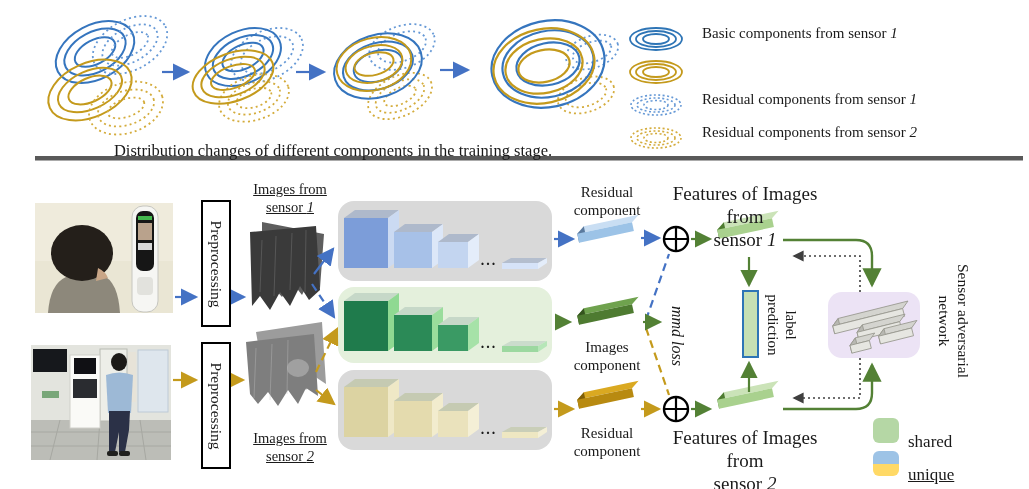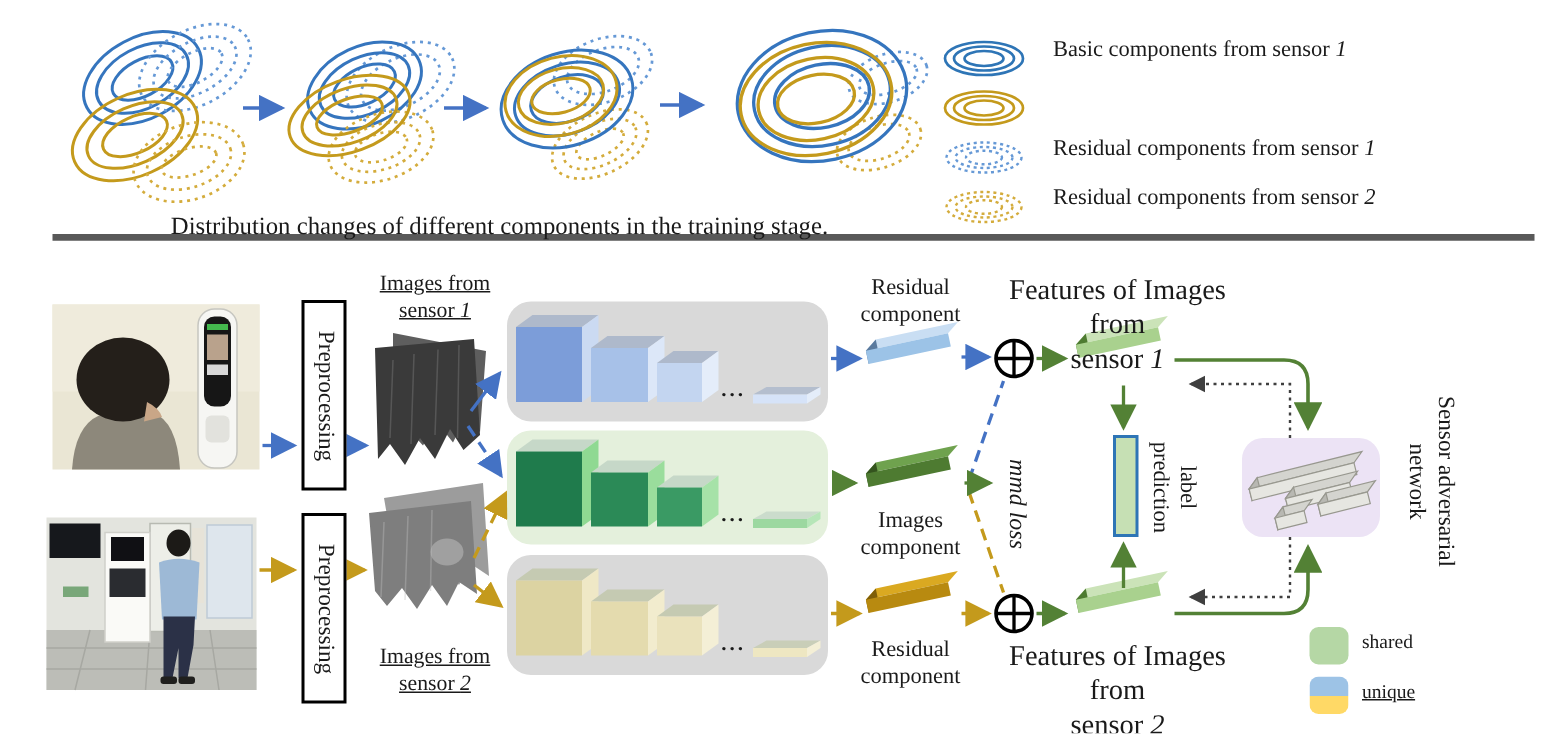--- a/index.html
+++ b/index.html
@@ -18,21 +18,21 @@
   .prep-box{position:absolute;width:26px;height:123px;border:2px solid #000;background:#fff;
             display:flex;align-items:center;justify-content:center;}
   .prep-box span{transform:rotate(90deg);white-space:nowrap;font-size:15.5px;}
   .two-line{font-size:15px;}
   .feat-label{font-size:19px;}
   .img-label{font-size:14.5px;text-decoration:underline;}
   .mmd{font-size:16px;font-style:italic;white-space:nowrap;text-align:center;}
   .dots{font-size:14px;font-weight:bold;letter-spacing:2px;text-align:center;}
   .swatch{position:absolute;width:26px;height:25px;border-radius:6px;overflow:hidden;}
   .swatch .half{width:100%;height:50%;}
-  .mini-legend-text{font-size:13px;}
+  .mini-legend-text{font-size:17px;margin-top:12px;}
 </style>
 </head>
 <body>
 
 <div class="stage">
 
 <svg class="art" width="1029" height="489" viewBox="0 0 1029 489">
   <defs>
     <marker id="ab" markerWidth="9" markerHeight="8" refX="7" refY="4" orient="auto">
           <path d="M0,0 L8,4 L0,8 Z" fill="#4472C4"></path>

